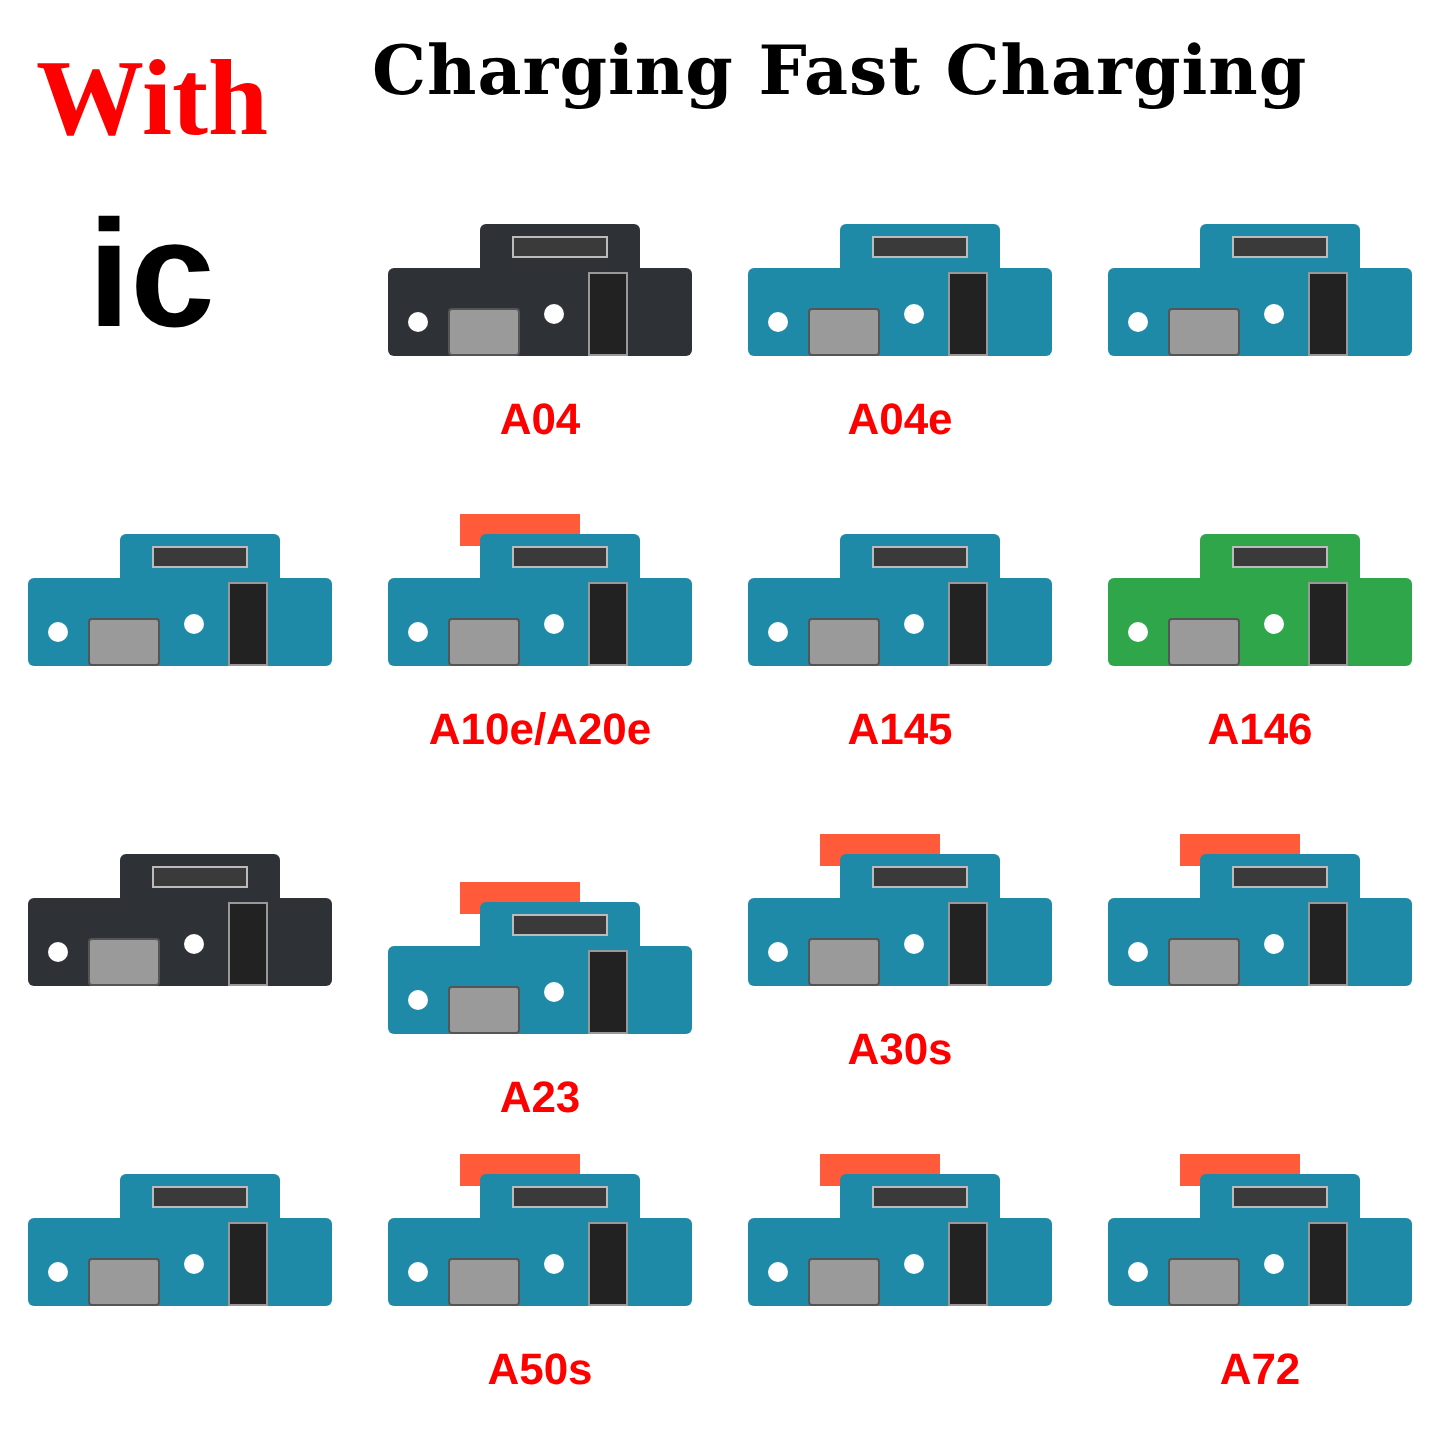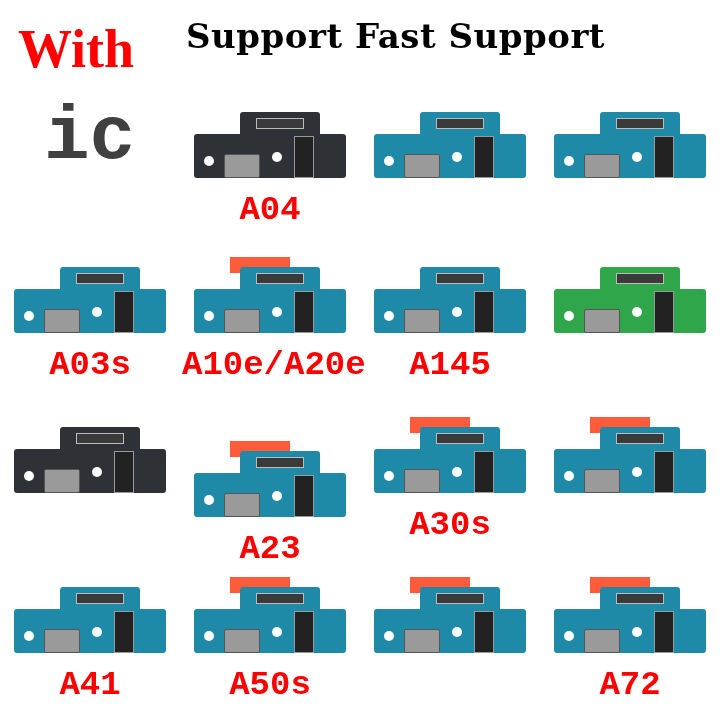--- a/index.html
+++ b/index.html
@@ -1,35 +1,35 @@
 <!DOCTYPE html>
 <html><head>
 <meta charset="utf-8">
 <style>
   html,body{margin:0;padding:0;background:#fff;}
   body{width:720px;height:720px;position:relative;overflow:hidden;font-family:"DejaVu Serif",serif;}
   .with{position:absolute;left:18px;top:22px;font-family:"Liberation Serif",serif;font-weight:bold;color:#f00;font-size:54px;line-height:54px;}
-  .ic{position:absolute;left:44px;top:100px;font-family:Liberation Mono, monospace;font-weight:bold;color:#404040;font-size:76px;line-height:76px;}
+  .ic{position:absolute;left:44px;top:100px;font-family:Liberation Sans, sans-serif;font-weight:bold;color:#000000;font-size:76px;line-height:76px;}
   .headline{position:absolute;left:186px;top:16px;font-family:"DejaVu Serif",serif;font-weight:bold;color:#000;font-size:34px;line-height:40px;letter-spacing:0.5px;white-space:nowrap;}
   .cell{position:absolute;width:176px;height:160px;}
   .board{position:absolute;left:8px;top:0;width:160px;height:90px;}
-  .label{position:absolute;left:0;width:176px;text-align:center;font-family:Liberation Mono, monospace;font-weight:bold;color:#f00;font-size:34px;line-height:36px;white-space:nowrap;}
+  .label{position:absolute;left:0;width:176px;text-align:center;font-family:Liberation Sans, sans-serif;font-weight:bold;color:#f00;font-size:22px;line-height:36px;white-space:nowrap;}
   .pcb{position:absolute;border-radius:3px;}
   .conn{position:absolute;background:#3a3a3a;border:1px solid #bbb;}
   .usb{position:absolute;background:#9a9a9a;border:1px solid #555;border-radius:2px;}
   .jack{position:absolute;background:#222;border:1px solid #999;}
   .hole{position:absolute;background:#fff;border-radius:50%;}
   .flex{position:absolute;background:#ff5a3a;}
 </style>
 </head>
 <body>
 
 <div class="with">With</div>
 <div class="ic">ic</div>
-<div class="headline">Support Fast Support</div>
+<div class="headline">Charging Fast Charging</div>
 
 <div id="grid">
     <div class="cell" style="left: 182px; top: 100px;">
       <div class="board">
         <div class="pcb" style="background:#2e3136;left:50px;top:12px;width:80px;height:30px;"></div>
         <div class="pcb" style="background:#2e3136;left:4px;top:34px;width:152px;height:44px;"></div>
         <div class="conn" style="left:66px;top:18px;width:46px;height:9px;"></div>
         <div class="usb" style="left:34px;top:54px;width:34px;height:22px;"></div>
         <div class="jack" style="left:104px;top:36px;width:18px;height:40px;"></div>
         <div class="hole" style="left:14px;top:56px;width:10px;height:10px;"></div>
@@ -40,20 +40,21 @@
     <div class="cell" style="left: 362px; top: 100px;">
       <div class="board">
         <div class="pcb" style="background:#1f8aa8;left:50px;top:12px;width:80px;height:30px;"></div>
         <div class="pcb" style="background:#1f8aa8;left:4px;top:34px;width:152px;height:44px;"></div>
         <div class="conn" style="left:66px;top:18px;width:46px;height:9px;"></div>
         <div class="usb" style="left:34px;top:54px;width:34px;height:22px;"></div>
         <div class="jack" style="left:104px;top:36px;width:18px;height:40px;"></div>
         <div class="hole" style="left:14px;top:56px;width:10px;height:10px;"></div>
         <div class="hole" style="left:82px;top:52px;width:10px;height:10px;"></div>
       </div>
+      <div class="label" style="top:92px;">A04e</div>
     </div>
     <div class="cell" style="left: 542px; top: 100px;">
       <div class="board">
         <div class="pcb" style="background:#1f8aa8;left:50px;top:12px;width:80px;height:30px;"></div>
         <div class="pcb" style="background:#1f8aa8;left:4px;top:34px;width:152px;height:44px;"></div>
         <div class="conn" style="left:66px;top:18px;width:46px;height:9px;"></div>
         <div class="usb" style="left:34px;top:54px;width:34px;height:22px;"></div>
         <div class="jack" style="left:104px;top:36px;width:18px;height:40px;"></div>
         <div class="hole" style="left:14px;top:56px;width:10px;height:10px;"></div>
         <div class="hole" style="left:82px;top:52px;width:10px;height:10px;"></div>
@@ -62,21 +63,20 @@
     <div class="cell" style="left: 2px; top: 255px;">
       <div class="board">
         <div class="pcb" style="background:#1f8aa8;left:50px;top:12px;width:80px;height:30px;"></div>
         <div class="pcb" style="background:#1f8aa8;left:4px;top:34px;width:152px;height:44px;"></div>
         <div class="conn" style="left:66px;top:18px;width:46px;height:9px;"></div>
         <div class="usb" style="left:34px;top:54px;width:34px;height:22px;"></div>
         <div class="jack" style="left:104px;top:36px;width:18px;height:40px;"></div>
         <div class="hole" style="left:14px;top:56px;width:10px;height:10px;"></div>
         <div class="hole" style="left:82px;top:52px;width:10px;height:10px;"></div>
       </div>
-      <div class="label" style="top:92px;">A03s</div>
     </div>
     <div class="cell" style="left: 182px; top: 255px;">
       <div class="board">
         <div class="flex" style="left:40px;top:2px;width:60px;height:16px;"></div>
         <div class="pcb" style="background:#1f8aa8;left:50px;top:12px;width:80px;height:30px;"></div>
         <div class="pcb" style="background:#1f8aa8;left:4px;top:34px;width:152px;height:44px;"></div>
         <div class="conn" style="left:66px;top:18px;width:46px;height:9px;"></div>
         <div class="usb" style="left:34px;top:54px;width:34px;height:22px;"></div>
         <div class="jack" style="left:104px;top:36px;width:18px;height:40px;"></div>
         <div class="hole" style="left:14px;top:56px;width:10px;height:10px;"></div>
@@ -99,20 +99,21 @@
     <div class="cell" style="left: 542px; top: 255px;">
       <div class="board">
         <div class="pcb" style="background:#2fa64a;left:50px;top:12px;width:80px;height:30px;"></div>
         <div class="pcb" style="background:#2fa64a;left:4px;top:34px;width:152px;height:44px;"></div>
         <div class="conn" style="left:66px;top:18px;width:46px;height:9px;"></div>
         <div class="usb" style="left:34px;top:54px;width:34px;height:22px;"></div>
         <div class="jack" style="left:104px;top:36px;width:18px;height:40px;"></div>
         <div class="hole" style="left:14px;top:56px;width:10px;height:10px;"></div>
         <div class="hole" style="left:82px;top:52px;width:10px;height:10px;"></div>
       </div>
+      <div class="label" style="top:92px;">A146</div>
     </div>
     <div class="cell" style="left: 2px; top: 415px;">
       <div class="board">
         <div class="pcb" style="background:#2e3136;left:50px;top:12px;width:80px;height:30px;"></div>
         <div class="pcb" style="background:#2e3136;left:4px;top:34px;width:152px;height:44px;"></div>
         <div class="conn" style="left:66px;top:18px;width:46px;height:9px;"></div>
         <div class="usb" style="left:34px;top:54px;width:34px;height:22px;"></div>
         <div class="jack" style="left:104px;top:36px;width:18px;height:40px;"></div>
         <div class="hole" style="left:14px;top:56px;width:10px;height:10px;"></div>
         <div class="hole" style="left:82px;top:52px;width:10px;height:10px;"></div>
@@ -159,21 +160,20 @@
     <div class="cell" style="left: 2px; top: 575px;">
       <div class="board">
         <div class="pcb" style="background:#1f8aa8;left:50px;top:12px;width:80px;height:30px;"></div>
         <div class="pcb" style="background:#1f8aa8;left:4px;top:34px;width:152px;height:44px;"></div>
         <div class="conn" style="left:66px;top:18px;width:46px;height:9px;"></div>
         <div class="usb" style="left:34px;top:54px;width:34px;height:22px;"></div>
         <div class="jack" style="left:104px;top:36px;width:18px;height:40px;"></div>
         <div class="hole" style="left:14px;top:56px;width:10px;height:10px;"></div>
         <div class="hole" style="left:82px;top:52px;width:10px;height:10px;"></div>
       </div>
-      <div class="label" style="top:92px;">A41</div>
     </div>
     <div class="cell" style="left: 182px; top: 575px;">
       <div class="board">
         <div class="flex" style="left:40px;top:2px;width:60px;height:16px;"></div>
         <div class="pcb" style="background:#1f8aa8;left:50px;top:12px;width:80px;height:30px;"></div>
         <div class="pcb" style="background:#1f8aa8;left:4px;top:34px;width:152px;height:44px;"></div>
         <div class="conn" style="left:66px;top:18px;width:46px;height:9px;"></div>
         <div class="usb" style="left:34px;top:54px;width:34px;height:22px;"></div>
         <div class="jack" style="left:104px;top:36px;width:18px;height:40px;"></div>
         <div class="hole" style="left:14px;top:56px;width:10px;height:10px;"></div>

